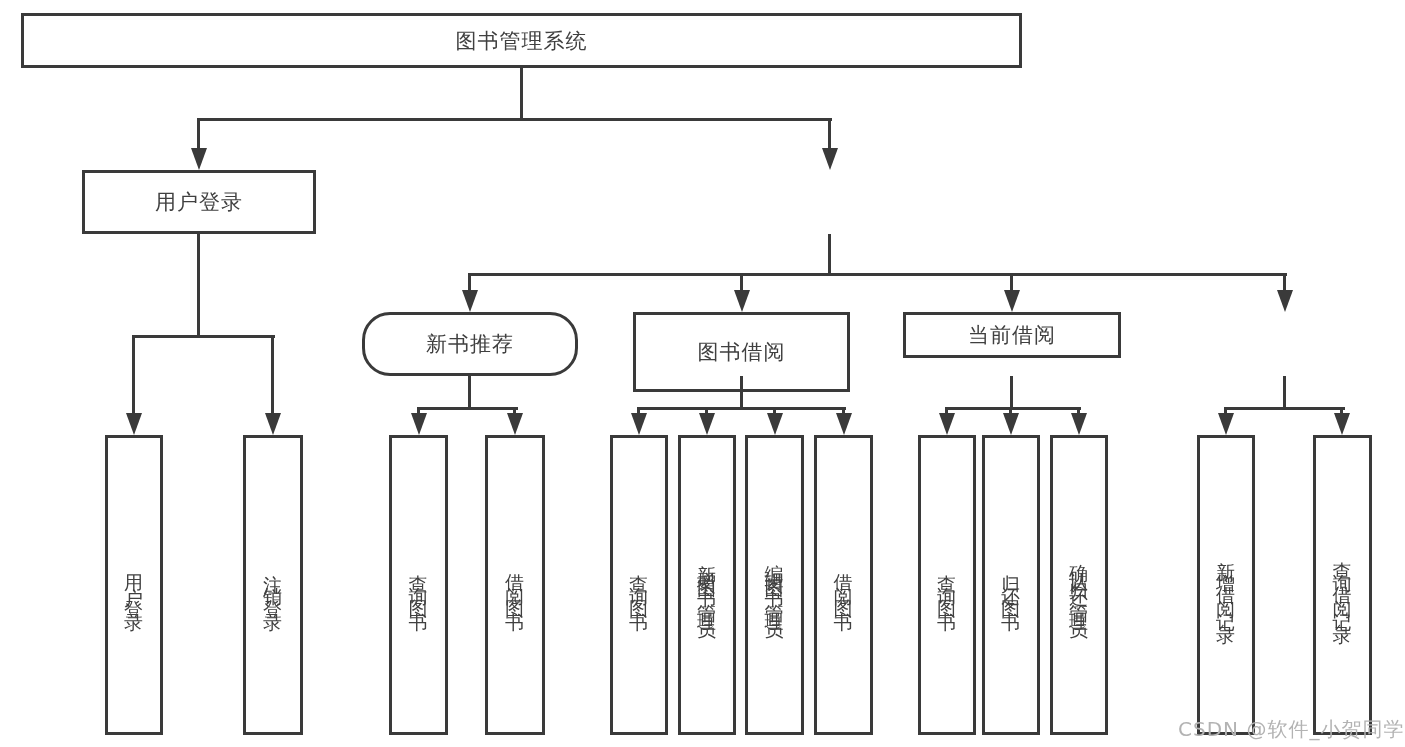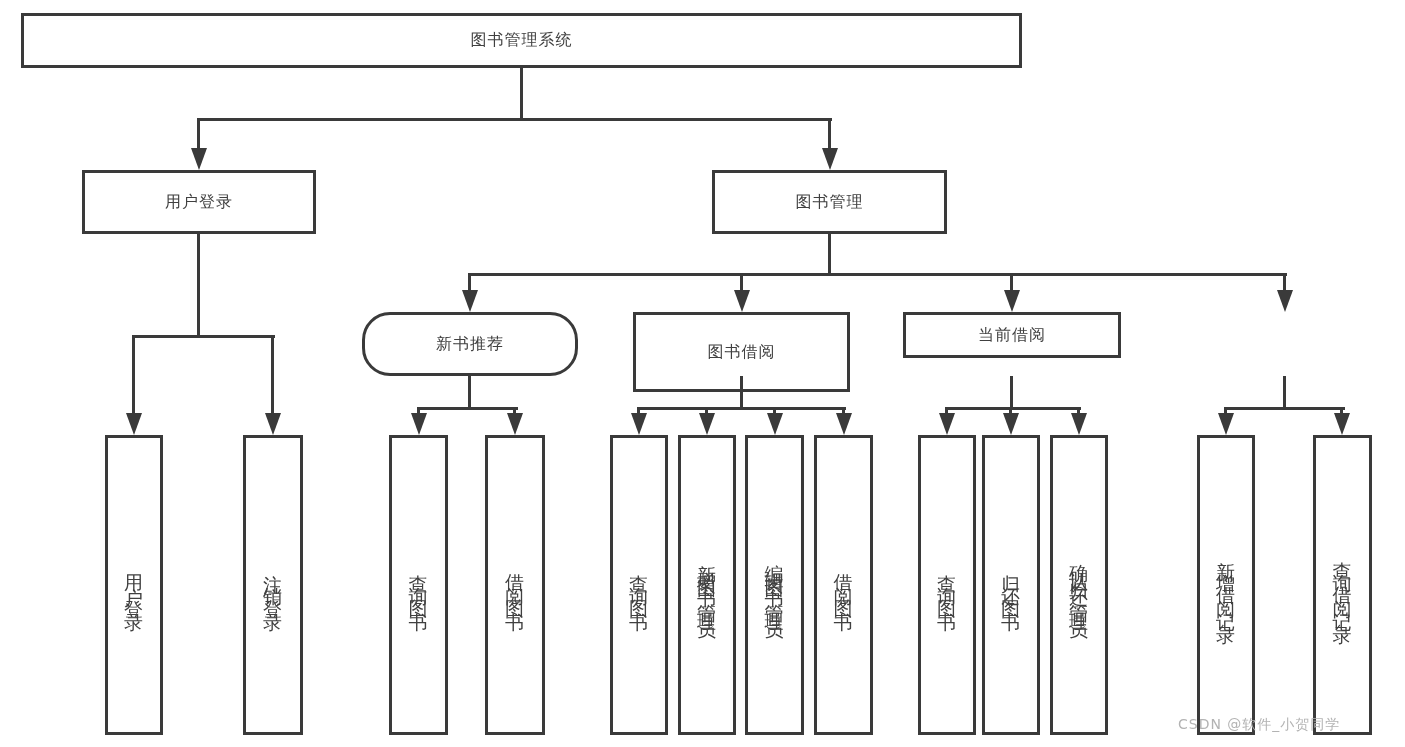--- a/index.html
+++ b/index.html
@@ -18,21 +18,21 @@
   .box {
     position: absolute;
     box-sizing: border-box;
     border: 3px solid #3a3a3a;
     background: #ffffff;
     display: flex;
     align-items: center;
     justify-content: center;
   }
   .hlabel {
-    font-size: 16px;
+    font-size: 21px;
     color: #404040;
     letter-spacing: 1px;
     white-space: nowrap;
   }
   .vlabel {
     writing-mode: vertical-rl;
     text-orientation: mixed;
     font-size: 19px;
     color: #404040;
     letter-spacing: 0.68em;
@@ -53,21 +53,21 @@
     width: 0;
     height: 0;
     border-left: 8px solid transparent;
     border-right: 8px solid transparent;
     border-top: 22px solid #3a3a3a;
   }
   #watermark {
     position: absolute;
     left: 1178px;
     top: 716px;
-    font-size: 14px;
+    font-size: 20px;
     color: #b3b3b3;
     letter-spacing: 1px;
     white-space: nowrap;
     z-index: 5;
   }
 </style>
 </head>
 <body>
 
 <div id="canvas">
@@ -78,23 +78,20 @@
 
   <div class="vline" style="left:520px; top:68px; height:52px;"></div>
   <div class="hline" style="left:197px; top:118px; width:635px;"></div>
   <div class="vline" style="left:197px; top:118px; height:33px;"></div>
   <div class="arrow" style="left:191px; top:148px;"></div>
   <div class="vline" style="left:828px; top:118px; height:33px;"></div>
   <div class="arrow" style="left:822px; top:148px;"></div>
 
   <div class="box" style="left:82px; top:170px; width:234px; height:64px;">
     <span class="hlabel">用户登录</span>
-  </div>
-  <div class="box" style="left:712px; top:170px; width:235px; height:64px;">
-    <span class="hlabel">图书管理</span>
   </div>
 
   <div class="vline" style="left:197px; top:234px; height:104px;"></div>
   <div class="hline" style="left:132px; top:335px; width:143px;"></div>
   <div class="vline" style="left:132px; top:335px; height:81px;"></div>
   <div class="arrow" style="left:126px; top:413px;"></div>
   <div class="vline" style="left:271px; top:335px; height:81px;"></div>
   <div class="arrow" style="left:265px; top:413px;"></div>
 
   <div class="vline" style="left:828px; top:234px; height:42px;"></div>

